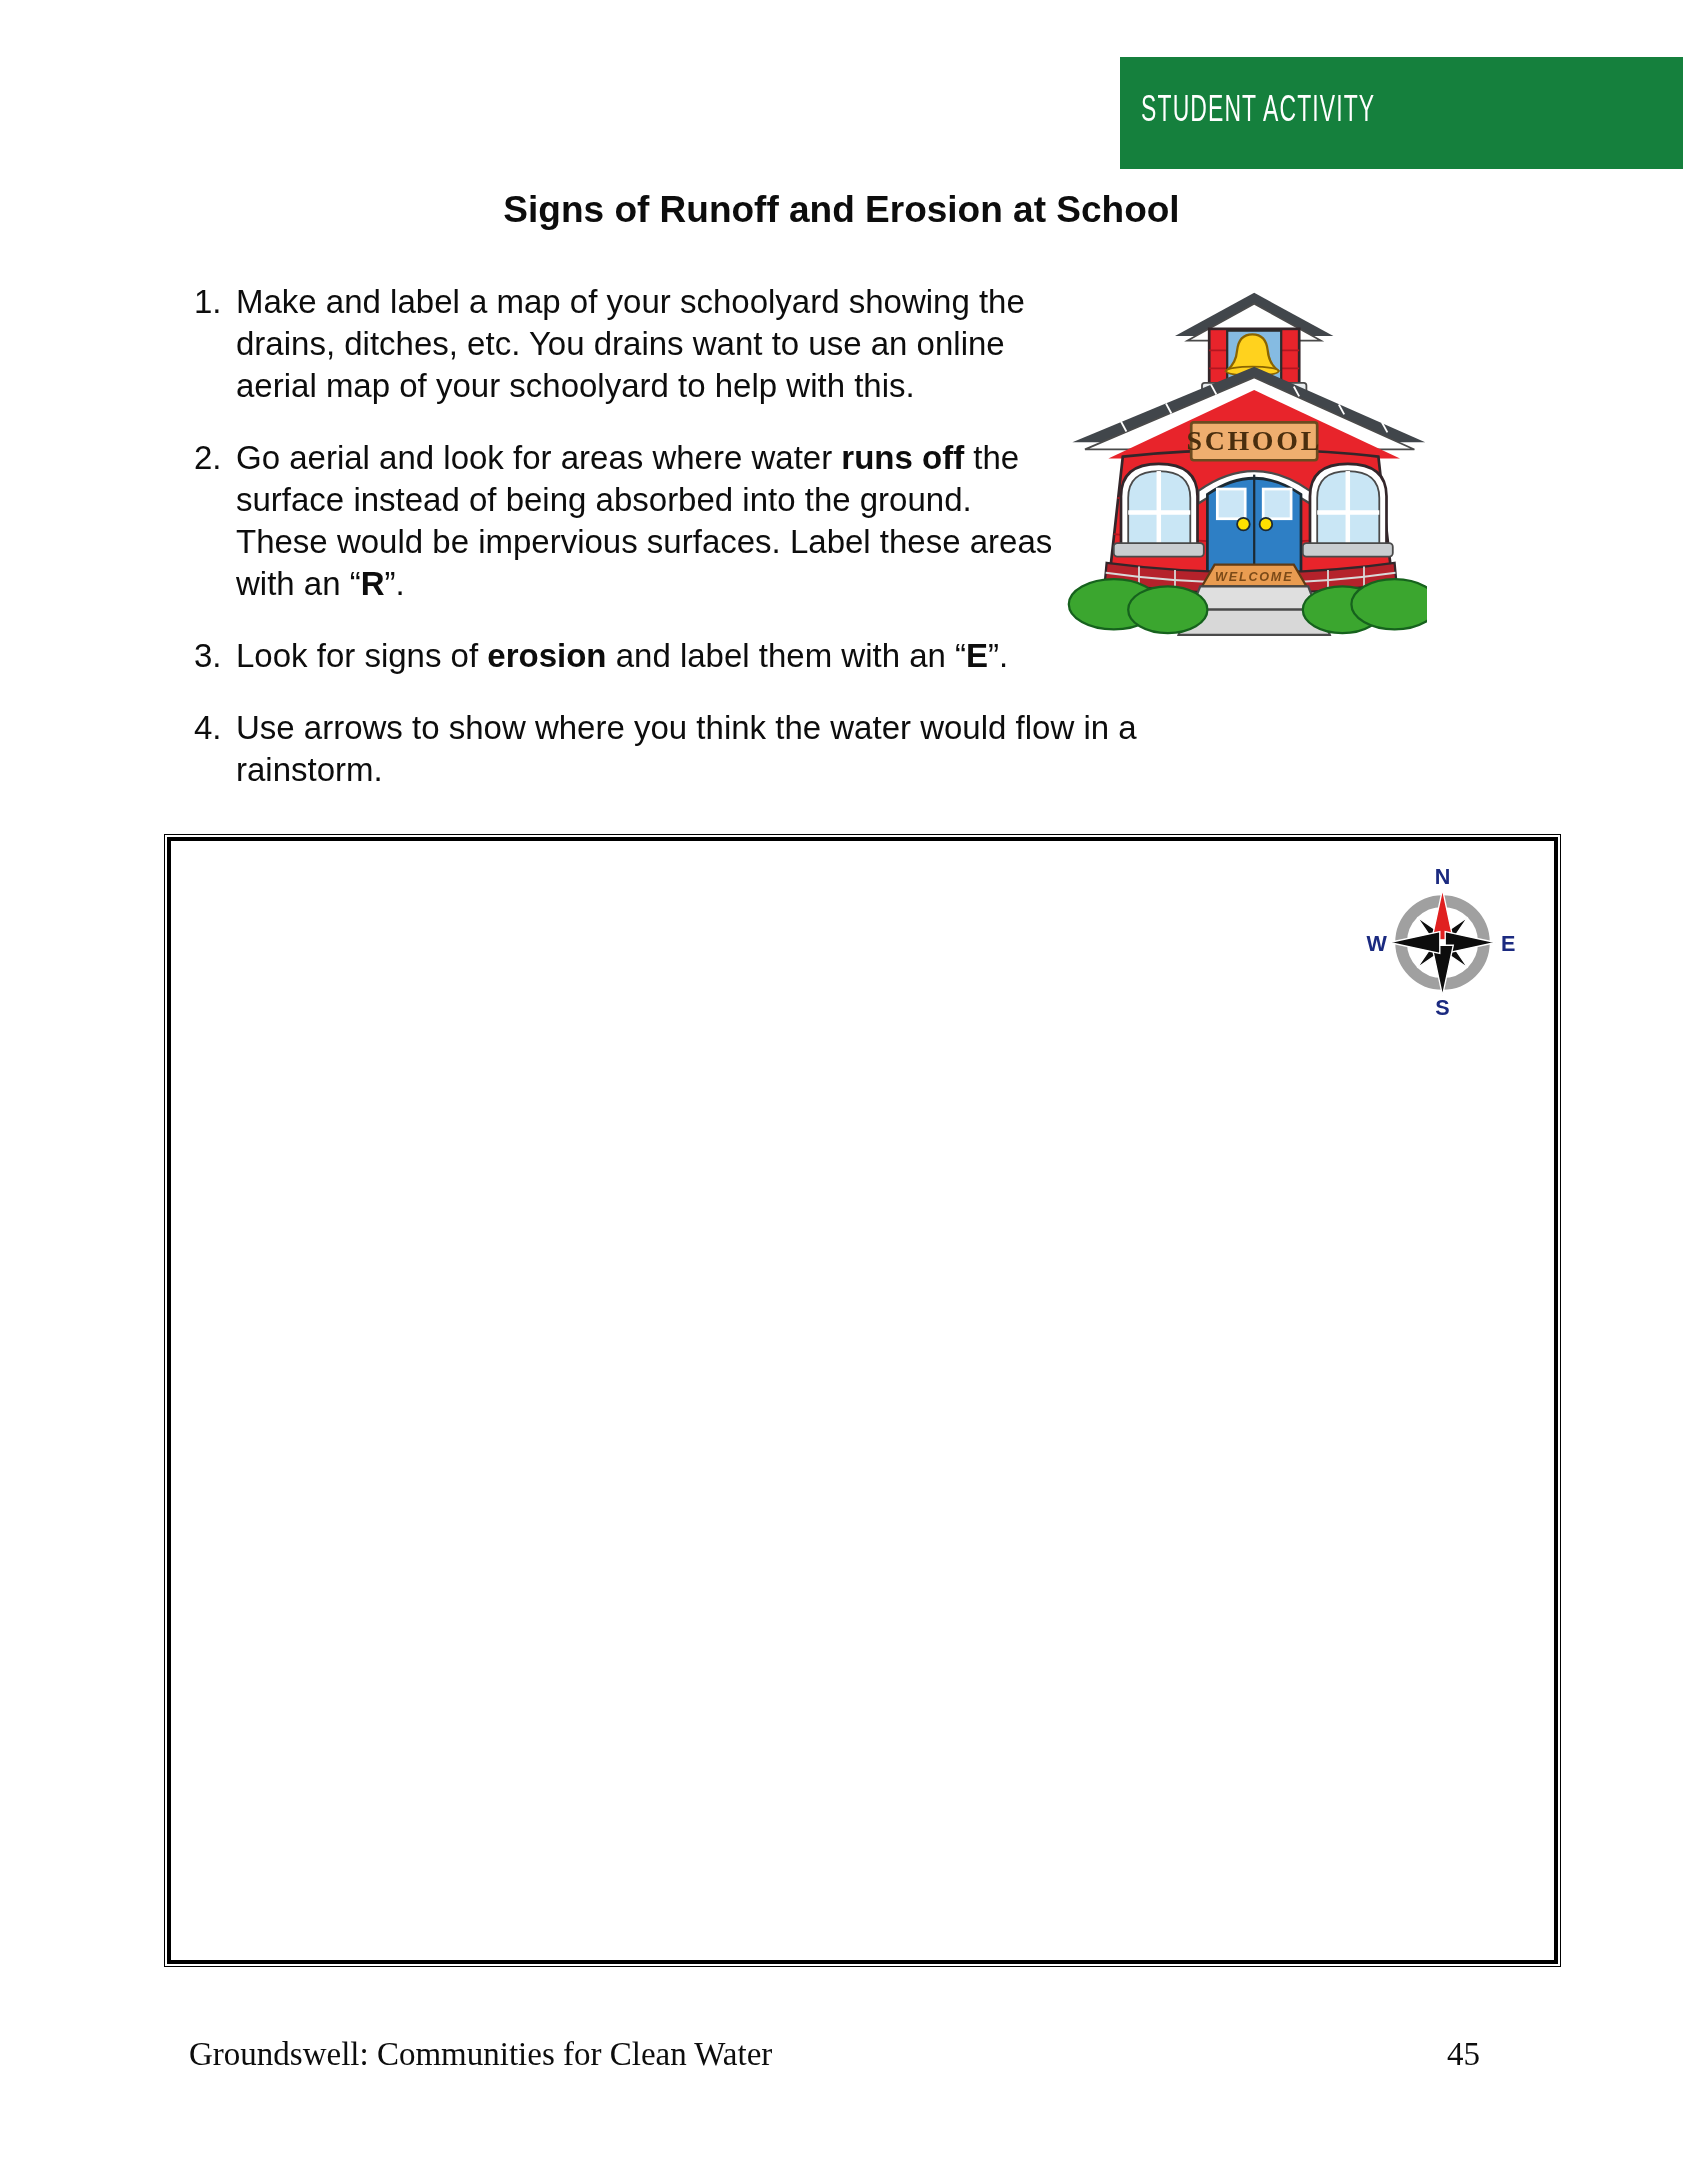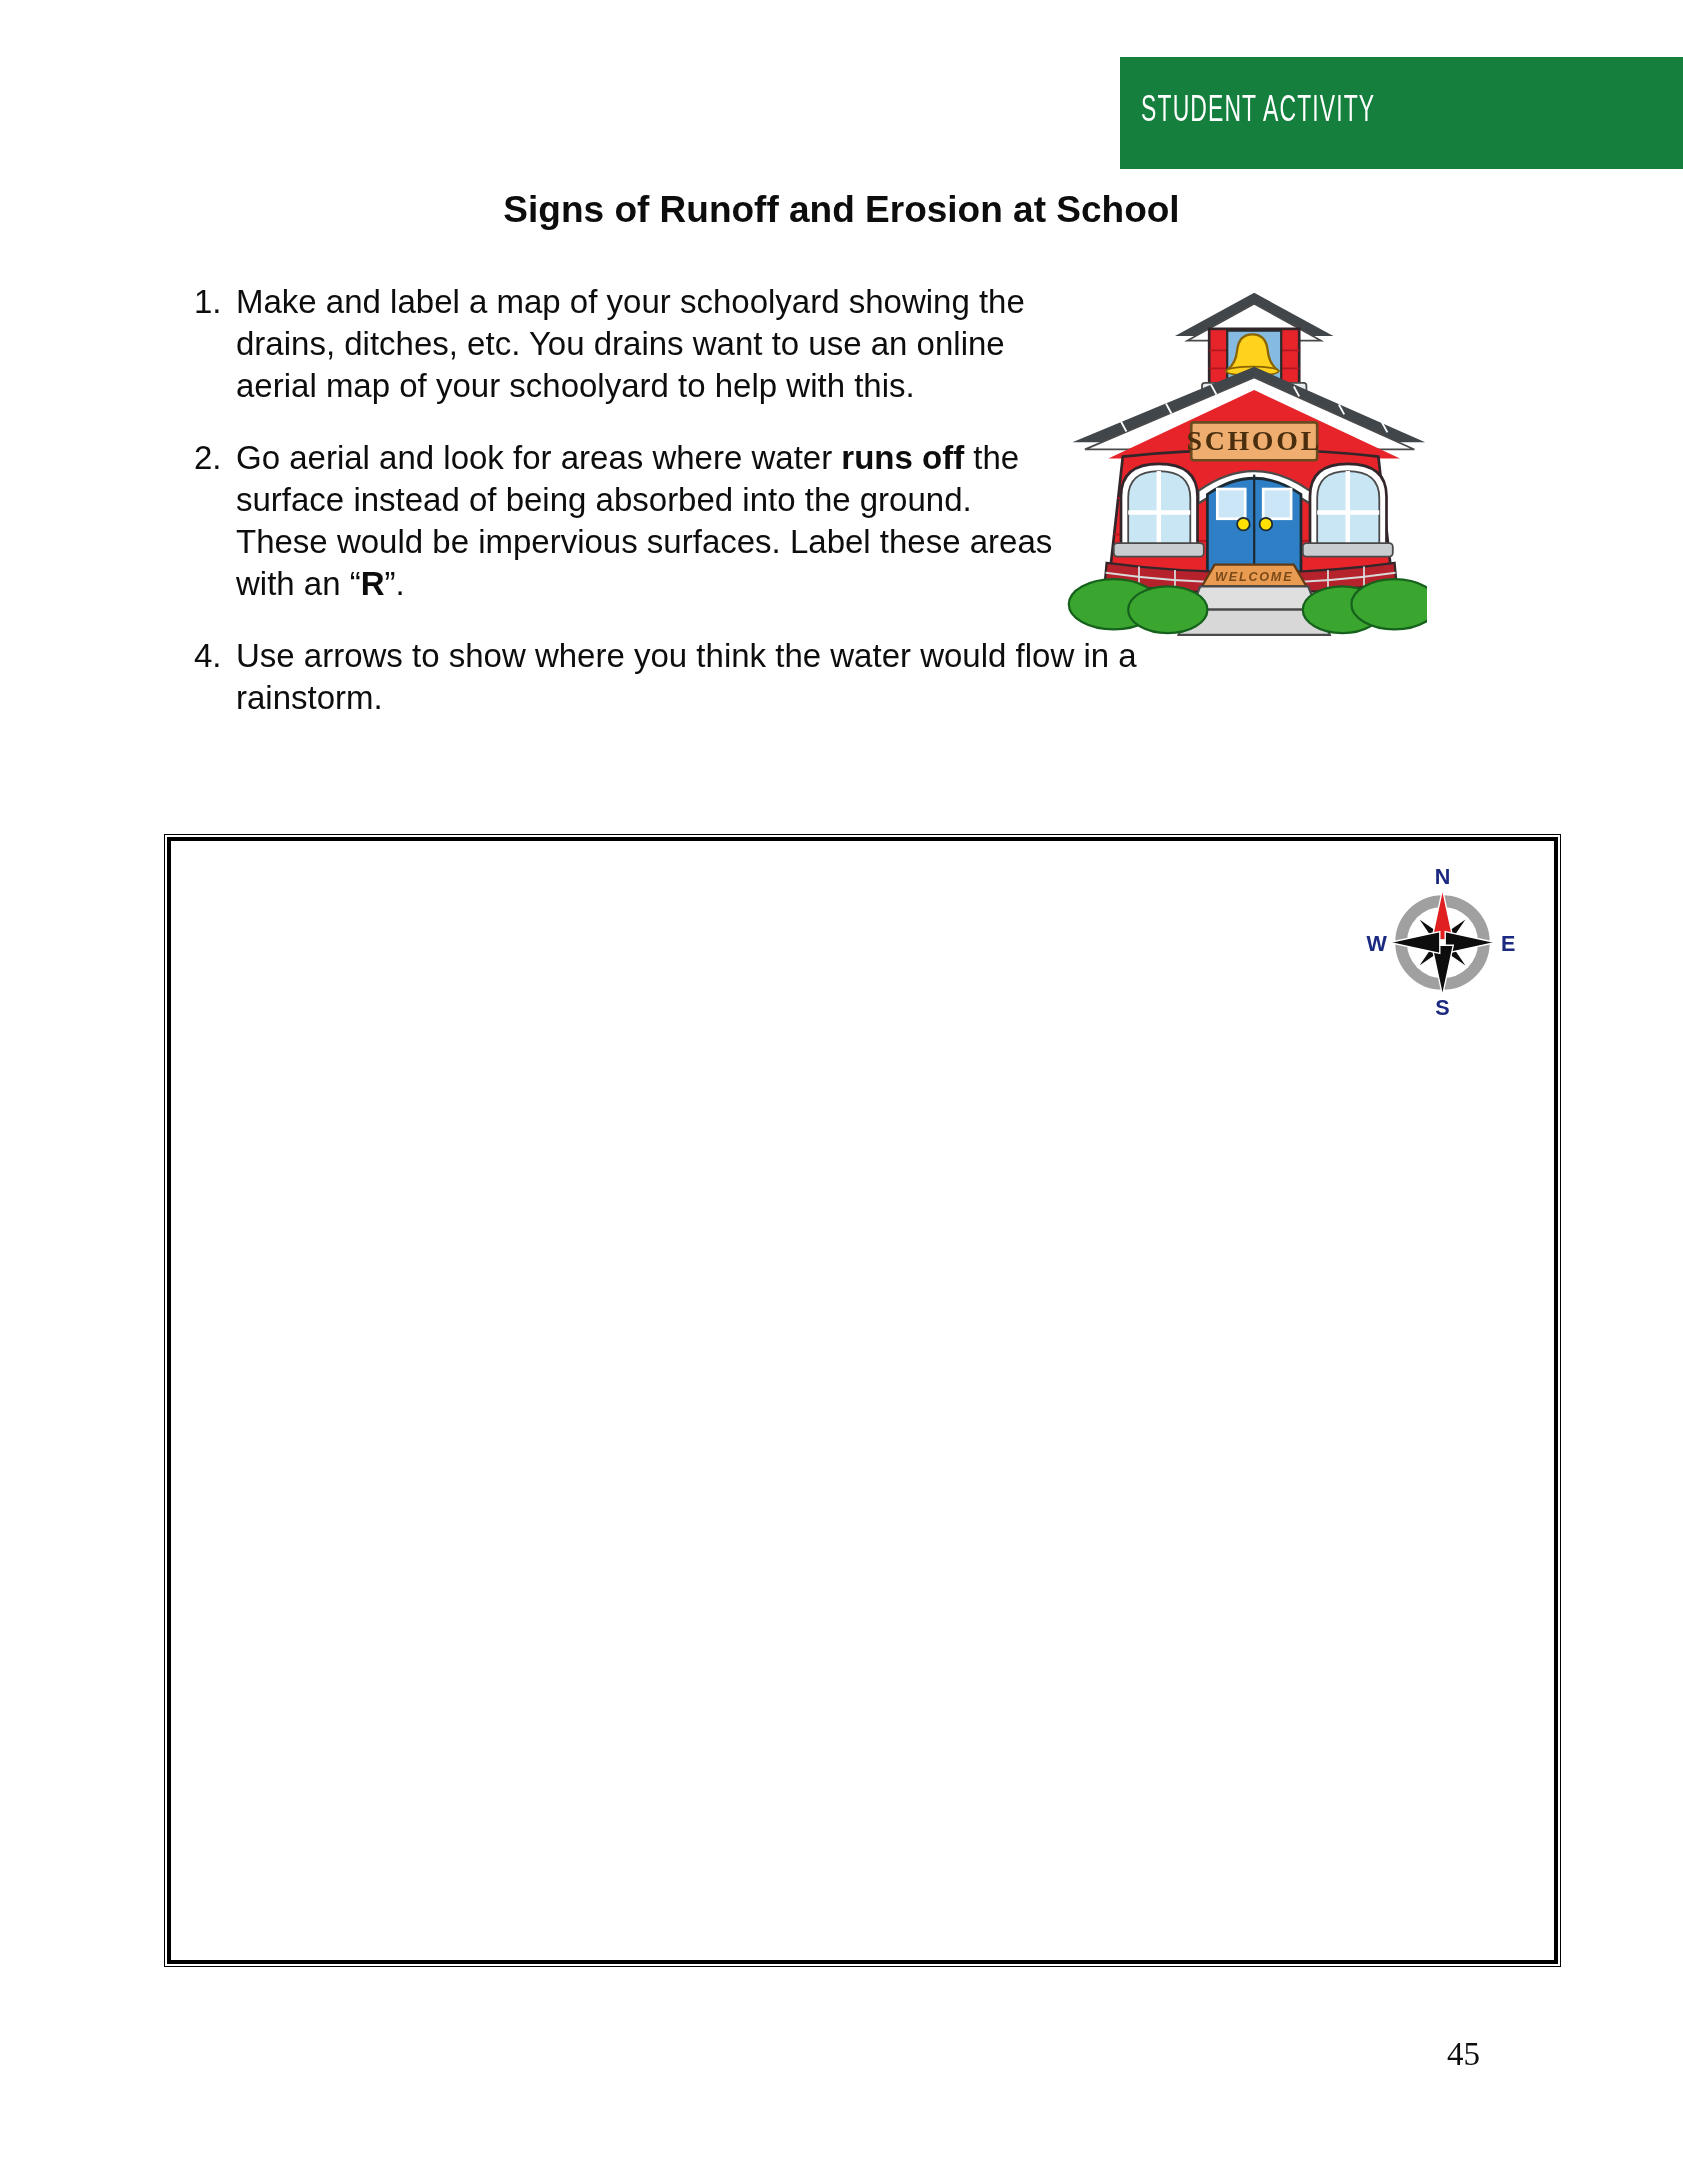--- a/index.html
+++ b/index.html
@@ -79,20 +79,23 @@
       <div class="instr">
         <div class="iline"><span class="num">1.</span><span>Make and label a map of your schoolyard showing the</span></div>
         <div class="iline cont"><span>drains, ditches, etc. You drains want to use an online</span></div>
         <div class="iline cont"><span>aerial map of your schoolyard to help with this.</span></div>
       </div>
       <div class="instr">
         <div class="iline"><span class="num">2.</span><span>Go aerial and look for areas where water </span><span class="b">runs off</span><span> the</span></div>
         <div class="iline cont"><span>surface instead of being absorbed into the ground.</span></div>
         <div class="iline cont"><span>These would be impervious surfaces. Label these areas</span></div>
         <div class="iline cont"><span>with an “</span><span class="b">R</span><span>”.</span></div>
+      </div>
+      <div class="instr">
+        <div class="iline"><span class="num">3.</span><span>Look for signs of </span><span class="b">erosion</span><span> and label them with an “</span><span class="b">E</span><span>”.</span></div>
       </div>
       <div class="instr">
         <div class="iline"><span class="num">4.</span><span>Use arrows to show where you think the water would flow in a</span></div>
         <div class="iline cont"><span>rainstorm.</span></div>
       </div>
     </div>
 
   <div class="school-wrap">
     <svg viewBox="0 0 400 385" width="360" height="347">
 
@@ -184,16 +187,17 @@
       <polygon points="144,85 88,73 88,97" fill="#0d0d0d" stroke="#ffffff" stroke-width="1.5"></polygon>
       <polygon points="85,144 73,88 97,88" fill="#0d0d0d" stroke="#ffffff" stroke-width="1.5"></polygon>
       <polygon points="26,85 82,73 82,97" fill="#0d0d0d" stroke="#ffffff" stroke-width="1.5"></polygon>
       <text class="compass-letter" x="85" y="20" text-anchor="middle">N</text>
       <text class="compass-letter" x="158" y="94" text-anchor="middle">E</text>
       <text class="compass-letter" x="85" y="166" text-anchor="middle">S</text>
       <text class="compass-letter" x="12" y="94" text-anchor="middle">W</text>
     </svg>
   </div>
 
+  <div class="footer-left">Groundswell: Communities for Clean Water</div>
   <div class="footer-page">45</div>
 
 </div>
 
 
 </body></html>

